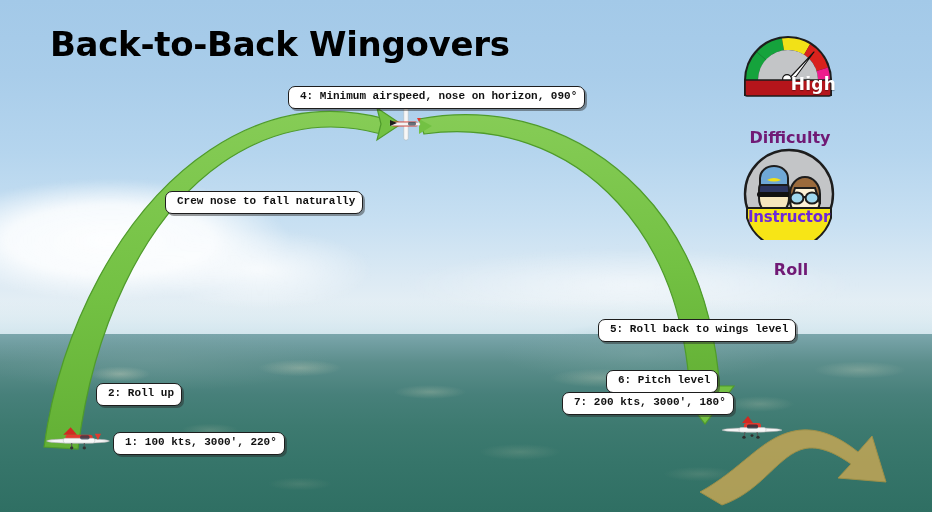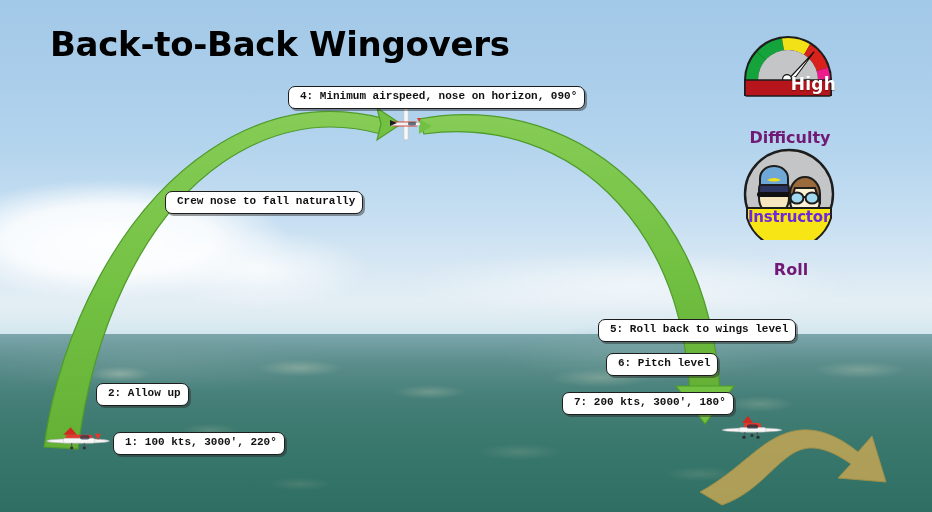--- a/index.html
+++ b/index.html
@@ -195,26 +195,26 @@
 
   <div class="title">Back-to-Back Wingovers</div>
 
   <div class="label" style="left:288px;top:86px;">4: Minimum airspeed, nose on horizon, 090°</div>
 
   <div class="label" style="left:165px;top:191px;">Crew nose to fall naturally</div>
 
 
   <div class="label" style="left:556px;top:319px;margin-left:42px;">5: Roll back to wings level</div>
 
-  <div class="label" style="left:606px;top:353px;">6: Pitch level</div>
+  <div class="label" style="left:606px;top:370px;">6: Pitch level</div>
 
   <div class="label" style="left:562px;top:392px;">7: 200 kts, 3000', 180°</div>
 
 
-  <div class="label" style="left:96px;top:383px;">2: Allow up</div>
+  <div class="label" style="left:96px;top:383px;">2: Roll up</div>
 
   <div class="label" style="left:113px;top:432px;">1: 100 kts, 3000', 220°</div>
 
 
   <div class="badge-wrap" style="left:740px;top:18px;width:100px;">
     <div class="gauge">
       <svg viewBox="0 0 96 90" width="96" height="90">
 
         <path d="M 4,62 A 44,44 0 1 1 92,62 L 92,78 L 4,78 Z" fill="#1d1d1d"></path>
 

